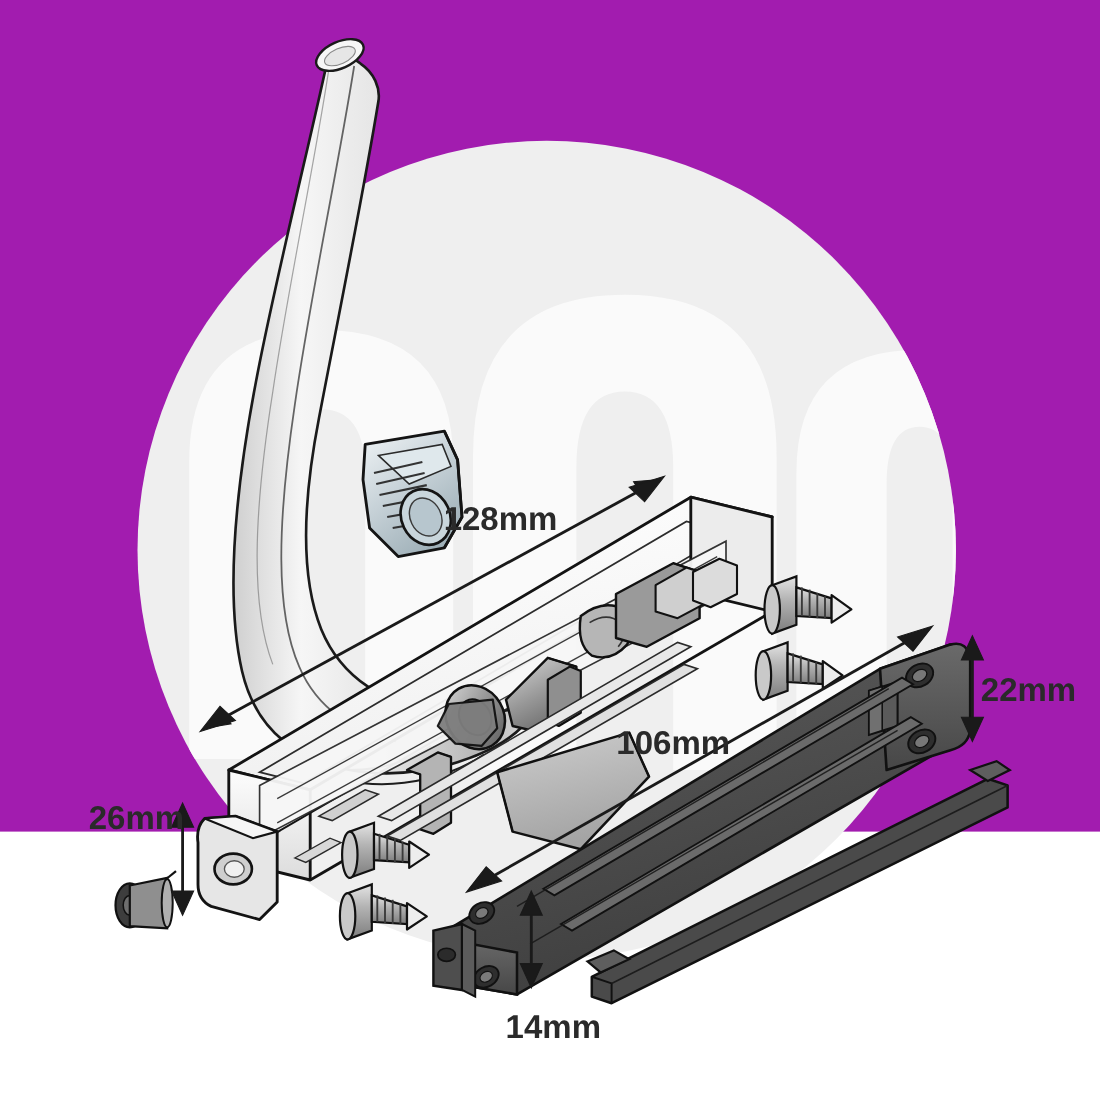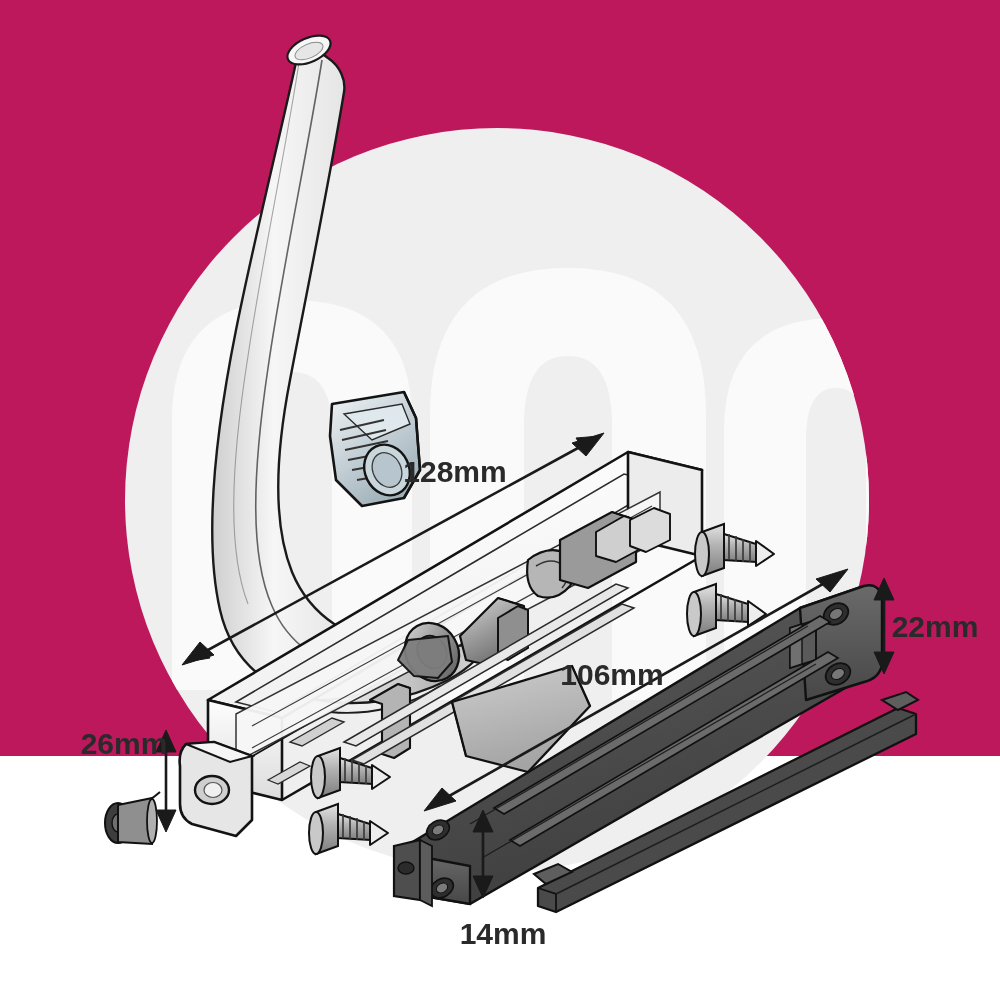--- a/index.html
+++ b/index.html
@@ -1,17 +1,17 @@
 <!DOCTYPE html>
 <html><head>
 <meta charset="utf-8">
 <style>
   html,body{margin:0;padding:0;background:#ffffff;}
   body{width:1000px;height:1000px;font-family:"Liberation Sans",sans-serif;overflow:hidden;}
-  #stage{position:relative;width:1000px;height:756px;background:#be185d;}
+  #stage{position:relative;width:1000px;height:756px;background:#a21caf;}
   #stage svg{display:block;}
   .dimtext{font-family:"Liberation Sans",sans-serif;font-weight:700;fill:#2a2a2a;}
 </style>
 </head>
 <body>
 
 <div id="stage">
 <svg width="1000" height="1000" viewBox="0 0 1000 1000" xmlns="http://www.w3.org/2000/svg">
 
   <defs>

